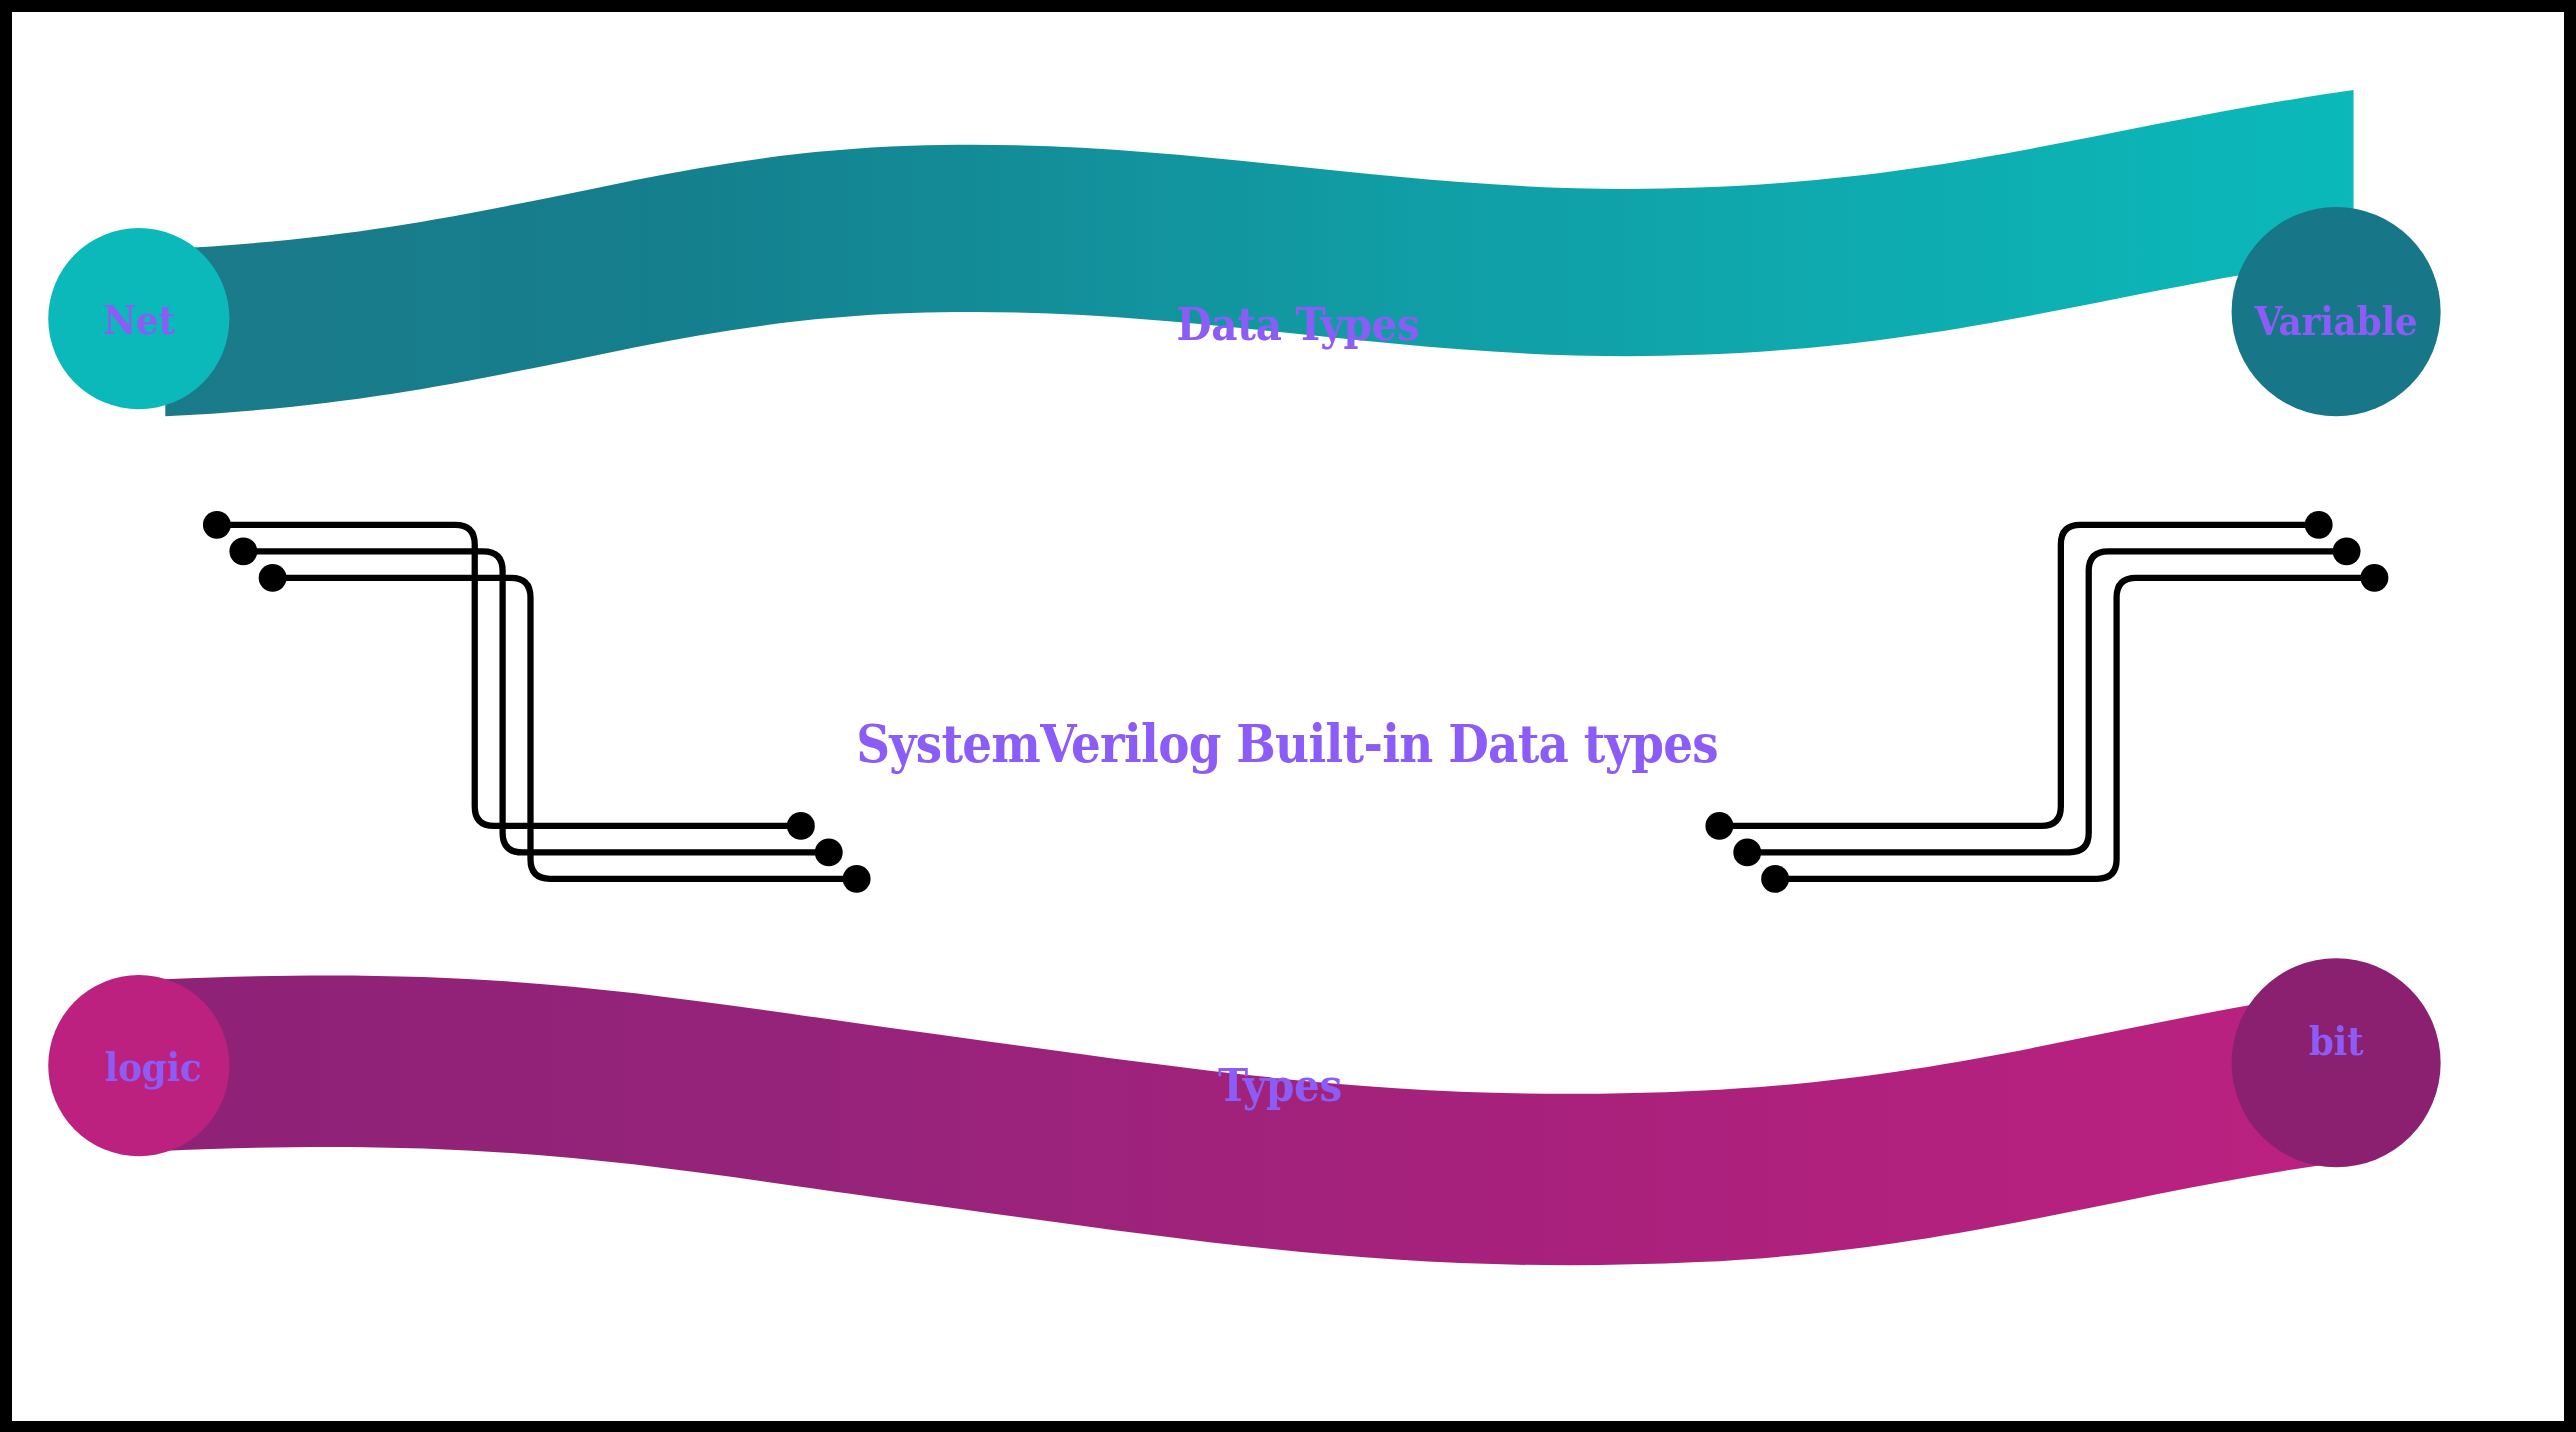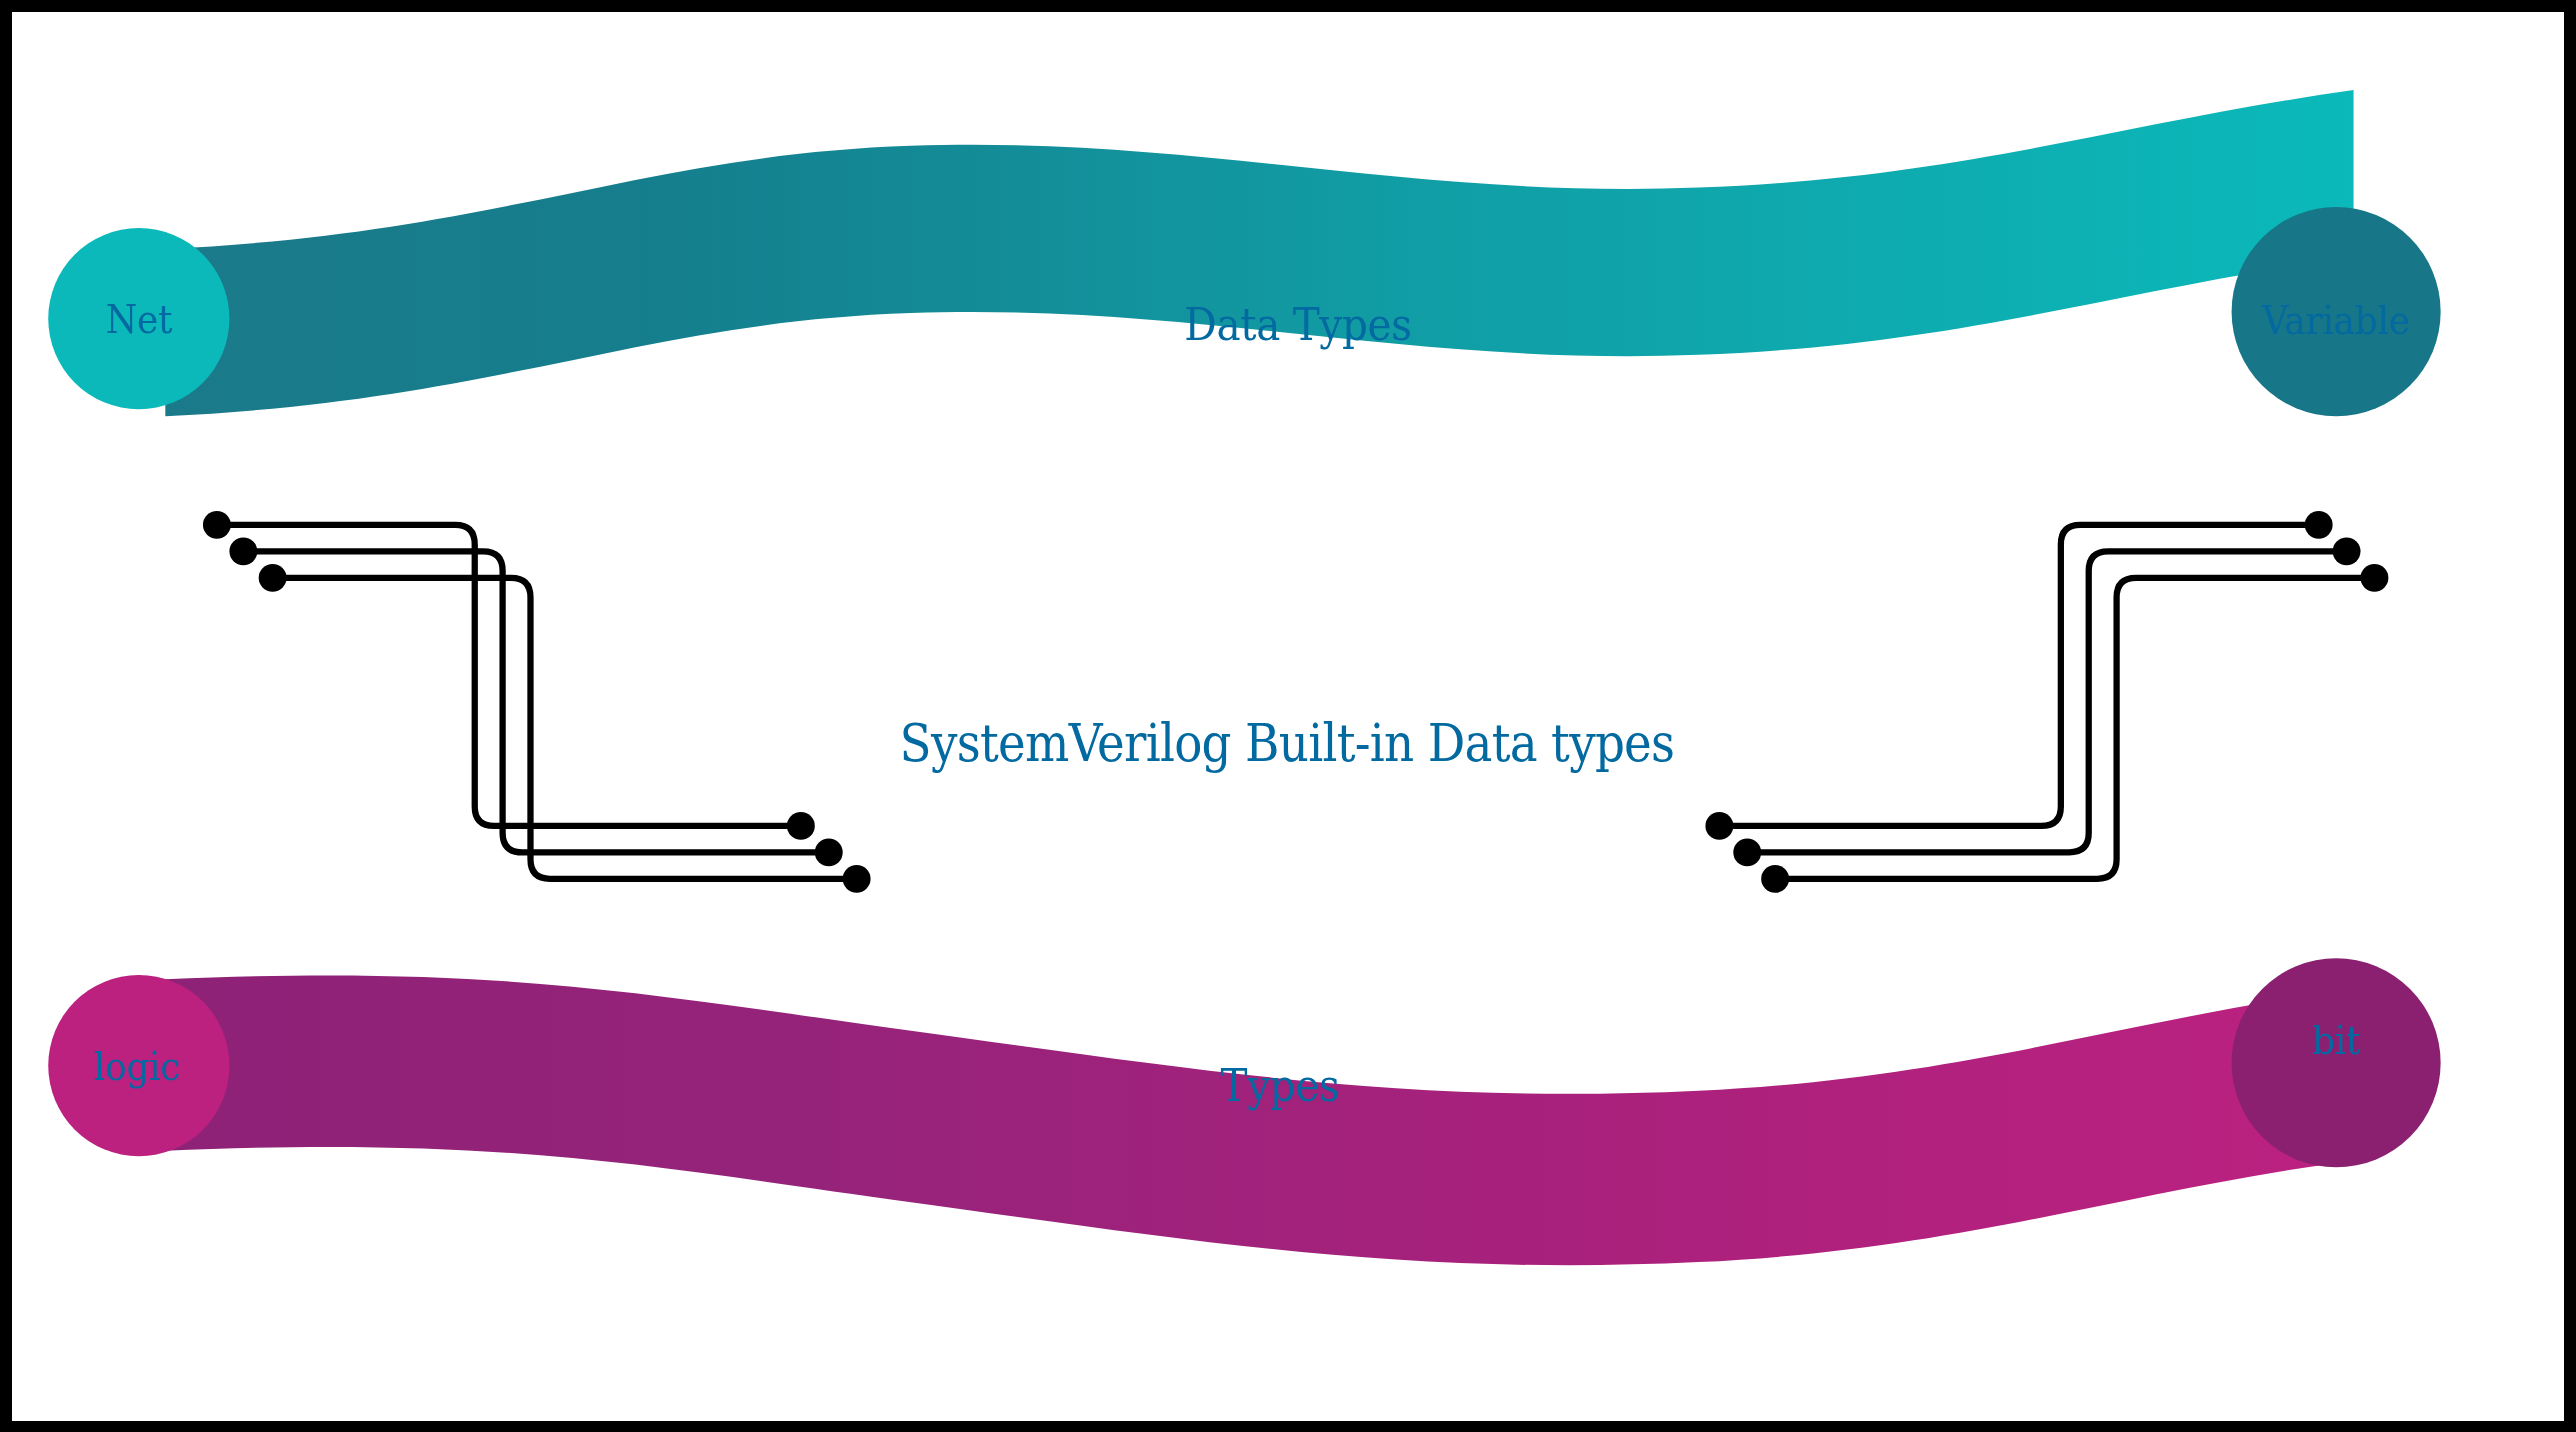--- a/index.html
+++ b/index.html
@@ -42,22 +42,22 @@
     left: 0;
     top: 0;
     width: 100%;
     height: 100%;
     display: block;
   }
   .band-label,
   .node-label,
   .center-title {
     position: absolute;
-    color: #0369a1;
-    font-weight: 400;
+    color: #8b5cf6;
+    font-weight: 700;
     font-family: "DejaVu Serif", "Liberation Serif", serif;
     font-stretch: condensed;
     white-space: nowrap;
     transform: translate(-50%, -50%);
     text-align: center;
     letter-spacing: -0.3px;
   }
   .band-label { font-size: 45px; }
   .node-label { font-size: 40px; }
   .center-title {
@@ -152,21 +152,21 @@
       <div>
 
         <div class="node-label" style="left:127px; top:307px;">Net</div>
 
         <div class="band-label" style="left:1286px; top:312px;">Data Types</div>
 
         <div class="node-label" style="left:2324px; top:308px;">Variable</div>
 
         <div class="center-title" style="left:1275px; top:683px;">SystemVerilog Built-in Data types</div>
 
-        <div class="node-label" style="left:125px; top:1054px;">logic</div>
+        <div class="node-label" style="left:141px; top:1054px;">logic</div>
 
         <div class="band-label" style="left:1268px; top:1073px;">Types</div>
 
         <div class="node-label" style="left:2324px; top:1028px;">bit</div>
 
       </div>
 
     </div>
   </div>
 </div>

